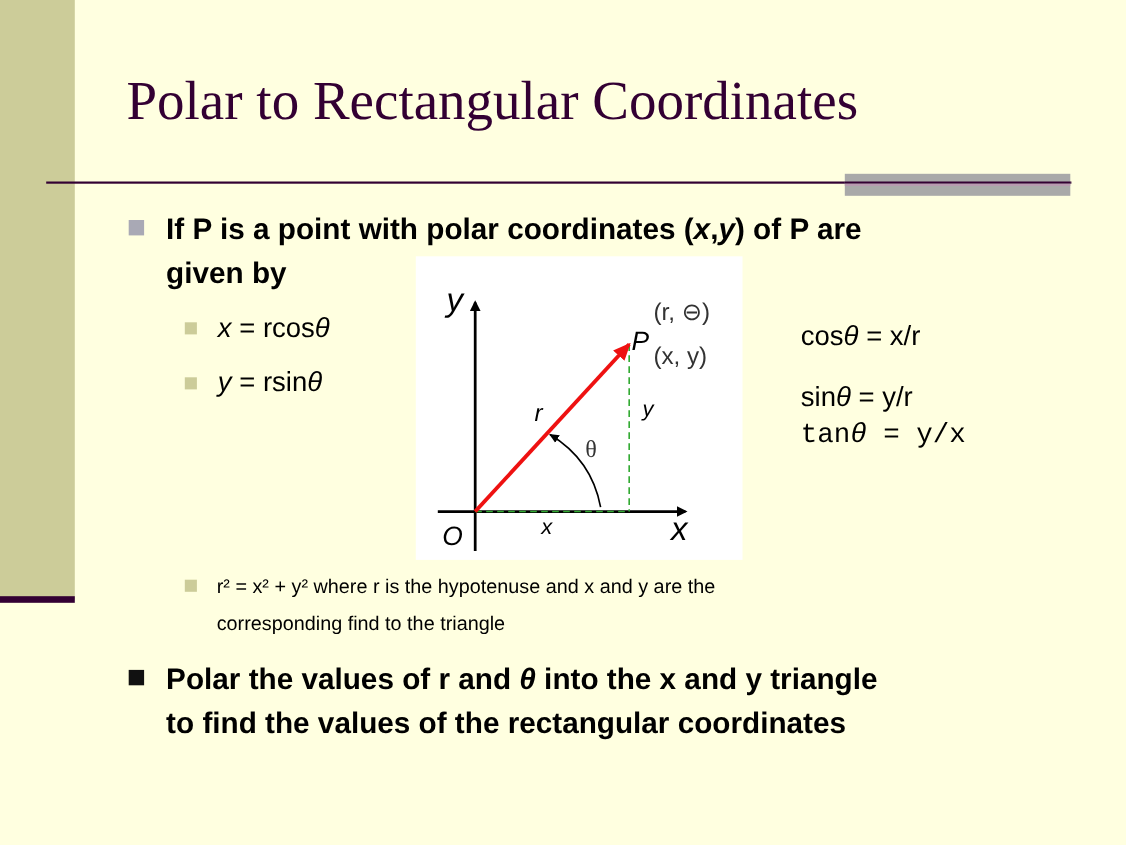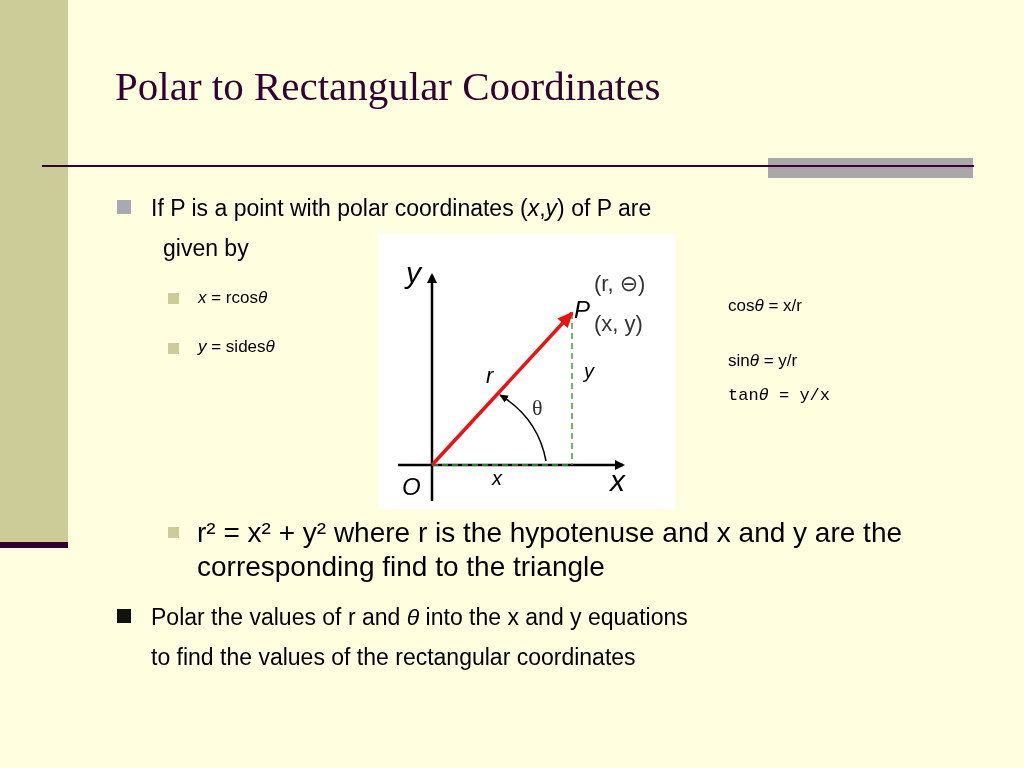--- a/index.html
+++ b/index.html
@@ -1,27 +1,27 @@
 <!DOCTYPE html>
 <html><head>
 <meta charset="utf-8">
 <style>
   html, body { margin:0; padding:0; }
   body { width:1024px; height:768px; position:relative; overflow:hidden; background:#FFFFE0; font-family:"Liberation Sans", sans-serif; color:#000; }
   .sidebar { position:absolute; left:0; top:0; width:68px; height:545px; background:#CCCC99; }
   .sidebar-rule { position:absolute; left:0; top:542px; width:68px; height:6px; background:#330033; }
-  .title { position:absolute; left:115px; top:62px; font-family:"Liberation Serif", serif; font-size:41px; color:#330033; white-space:nowrap; margin:0; font-weight:normal; }
+  .title { position:absolute; left:115px; top:62px; font-family:"Liberation Serif", serif; font-size:50px; color:#330033; white-space:nowrap; margin:0; font-weight:normal; }
   .title-rule { position:absolute; left:42px; top:165px; width:932px; height:2px; background:#330033; }
   .title-rule-accent { position:absolute; left:768px; top:158px; width:205px; height:20px; background:#A9A9A9; }
   .title-rule-accent-line { position:absolute; left:768px; top:165px; width:205px; height:2px; background:#330033; }
   .title-rule-accent-glow { position:absolute; left:768px; top:167px; width:205px; height:2px; background:#B89AB0; }
   .text { position:absolute; white-space:nowrap; }
-  .l1 { font-size:23px; line-height:40px; }
-  .l2 { font-size:17px; line-height:36px;text-align:center; }
-  .l3 { font-size:28px; line-height:34px; }
+  .l1 { font-size:27px; line-height:40px;font-weight:bold; }
+  .l2 { font-size:25px; line-height:36px;text-align:center; }
+  .l3 { font-size:18px; line-height:34px; }
   .bullet { position:absolute; }
   .b1 { width:14px; height:14px; background:#A9A9B5; }
   .b1dark { width:14px; height:14px; background:#111; }
   .b2 { width:11px; height:11px; background:#CCCC99; }
   .figure { position:absolute; left:378px; top:233px; width:297px; height:276px; background:#FFFFFF; }
 </style>
 </head>
 <body>
 
 <div class="sidebar"></div>
@@ -31,30 +31,30 @@
 
 <div class="title-rule"></div>
 <div class="title-rule-accent"></div>
 <div class="title-rule-accent-line"></div>
 <div class="title-rule-accent-glow"></div>
 
 <div class="bullet b1" style="left:117px; top:200px;"></div>
 <div class="text l1" style="left:151px; top:188px;">
   <span>If P is a point with polar coordinates (</span><i>x</i><span>,</span><i>y</i><span>) of P are</span>
 </div>
-<div class="text l1" style="left:151px; top:228px;margin-left:12px;">given by</div>
+<div class="text l1" style="left:151px; top:228px;">given by</div>
 
 <div class="bullet b2" style="left:168px; top:293px;"></div>
 <div class="text l2" style="left:198px; top:280px;">
   <i>x</i><span> = rcos</span><i>θ</i>
 </div>
 
 <div class="bullet b2" style="left:168px; top:343px;"></div>
 <div class="text l2" style="left:198px; top:329px;">
-  <i>y</i><span> = sides</span><i>θ</i>
+  <i>y</i><span> = rsin</span><i>θ</i>
 </div>
 
 <div class="text l2" style="left:728px; top:288px;">
   <span>cos</span><i>θ</i><span> = x/r</span>
 </div>
 <div class="text l2" style="left:728px; top:343px;">
   <span>sin</span><i>θ</i><span> = y/r</span>
 </div>
 <div class="text l2" style="left:728px; top:378px;font-family:Liberation Mono, monospace;">
   <span>tan</span><i>θ</i><span> = y/x</span>
@@ -97,15 +97,15 @@
     <text x="206" y="145" font-family="Liberation Sans, sans-serif" font-size="20" font-style="italic">y</text>
   </svg>
 </div>
 
 <div class="bullet b2" style="left:168px; top:527px;"></div>
 <div class="text l3" style="left:197px; top:516px;">r² = x² + y² where r is the hypotenuse and x and y are the</div>
 <div class="text l3" style="left:197px; top:550px;">corresponding find to the triangle</div>
 
 <div class="bullet b1dark" style="left:117px; top:609px;"></div>
 <div class="text l1" style="left:151px; top:597px;">
-  <span>Polar the values of r and </span><i>θ</i><span> into the x and y equations</span>
+  <span>Polar the values of r and </span><i>θ</i><span> into the x and y triangle</span>
 </div>
 <div class="text l1" style="left:151px; top:637px;">to find the values of the rectangular coordinates</div>
 
 </body></html>

